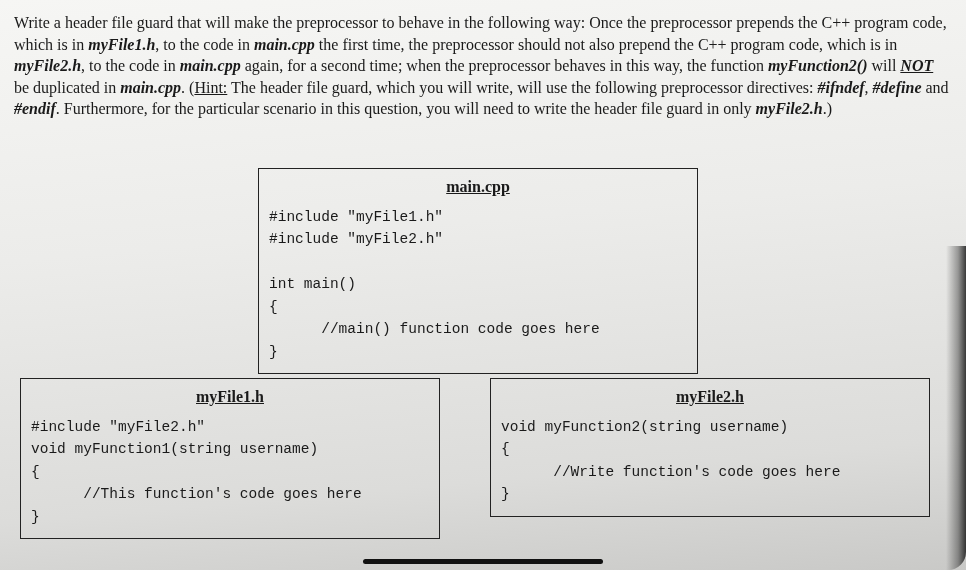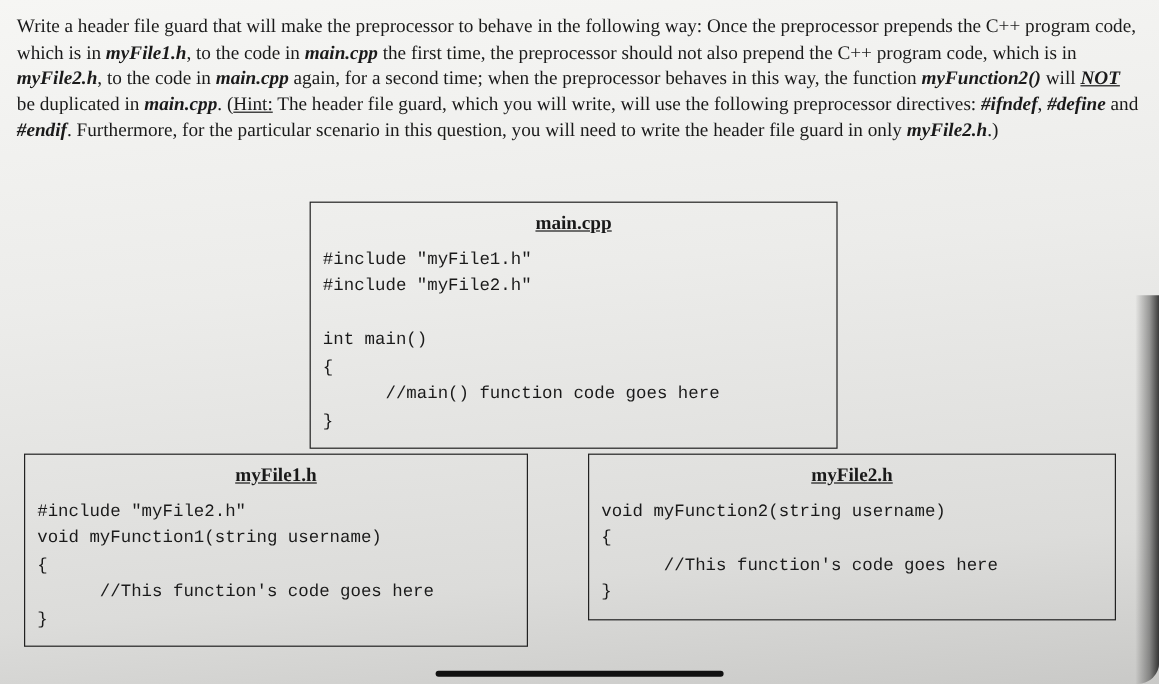--- a/index.html
+++ b/index.html
@@ -90,18 +90,18 @@
 void myFunction1(string username)
 {
       //This function's code goes here
 }</div>
 </div>
 
 <div id="box-file2" class="filebox">
   <div class="title">myFile2.h</div>
   <div class="code">void myFunction2(string username)
 {
-      //This function's code goes here
+      //Write function's code goes here
 }</div>
 </div>
 
 <div class="bottom-bar"></div>
 <div class="bezel"></div>
 
 </body></html>

